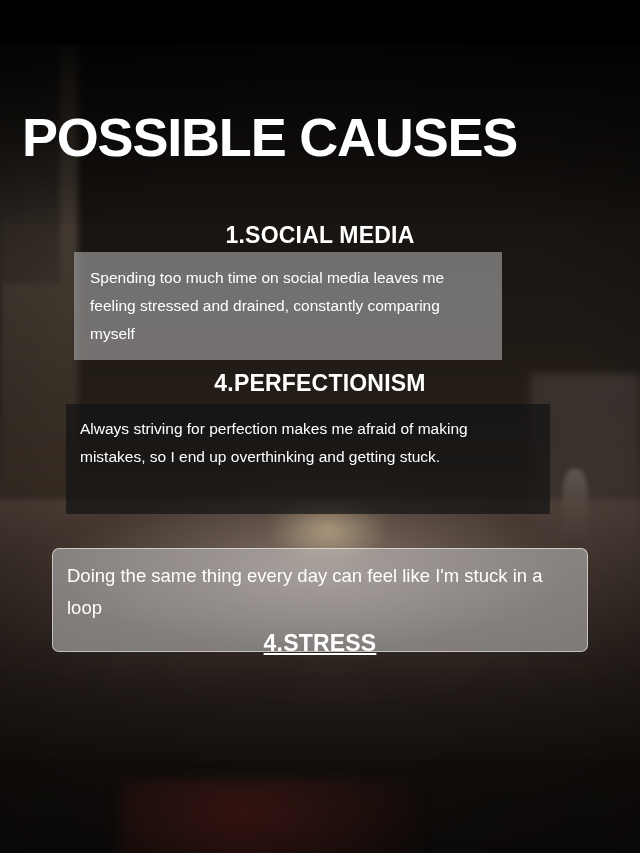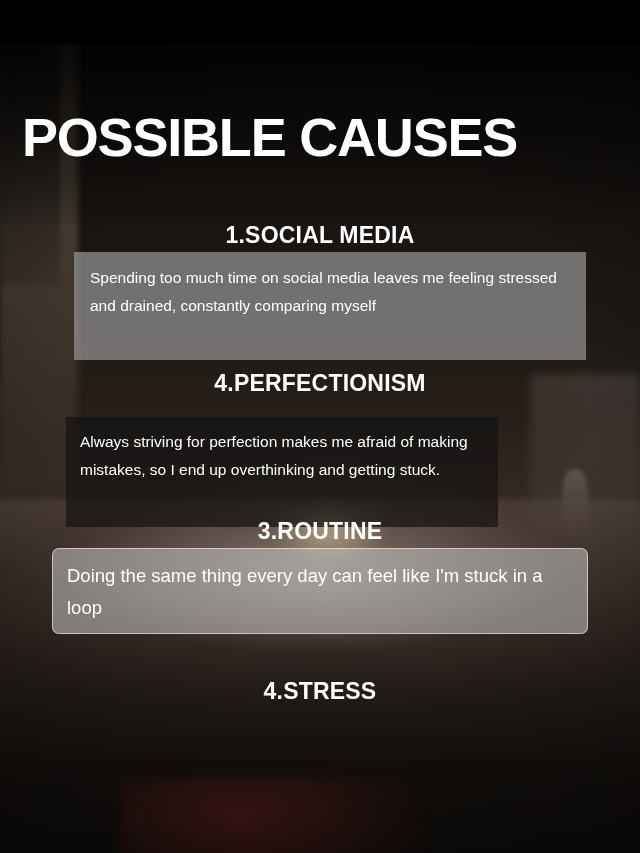--- a/index.html
+++ b/index.html
@@ -123,48 +123,48 @@
     position: absolute;
     box-sizing: border-box;
     font-size: 15.5px;
     line-height: 1.82;
     color: #ffffff;
   }
 
   
   .h1 { top: 178px; }
   .c1 {
-    left: 74px; top: 208px; width: 512px; height: 108px;
+    left: 74px; top: 208px; width: 428px; height: 108px;
     background: rgba(168,168,168,0.62);
     padding: 12px 16px 16px 16px;
     color: #ffffff;
   }
 
   
   .h2 { top: 326px; }
   .c2 {
-    left: 66px; top: 373px; width: 432px; height: 110px;
+    left: 66px; top: 360px; width: 484px; height: 110px;
     background: rgba(20,20,20,0.72);
     padding: 11px 16px 16px 14px;
   }
 
   
   .h3 { top: 474px; }
   .c3 {
-    left: 52px; top: 504px; width: 536px; height: 86px;
+    left: 52px; top: 504px; width: 536px; height: 104px;
     background: rgba(196,196,196,0.55);
     border: 1px solid rgba(255,255,255,0.55);
     border-radius: 7px;
     padding: 11px 18px 0 14px;
     font-size: 18.5px;
     line-height: 1.72;
   }
 
   
-  .h4 { top: 634px; }
+  .h4 { top: 586px; text-decoration: underline; }
   .c4 {
     left: 62px; top: 662px; width: 468px; height: 108px;
     background: rgba(14,14,14,0.55);
     padding: 12px 16px 0 12px;
   }
 </style>
 </head>
 <body>
 
 <div class="canvas">
@@ -184,19 +184,18 @@
   <div class="content">
 
     <h1 class="title">POSSIBLE CAUSES</h1>
 
     <div class="section-heading h1">1.SOCIAL MEDIA</div>
     <div class="card c1">Spending too much time on social media leaves me feeling stressed and drained, constantly comparing myself</div>
 
     <div class="section-heading h2">4.PERFECTIONISM</div>
     <div class="card c2">Always striving for perfection makes me afraid of making mistakes, so I end up overthinking and getting stuck.</div>
 
-    <div class="section-heading h3">3.ROUTINE</div>
     <div class="card c3">Doing the same thing every day can feel like I'm stuck in a loop</div>
 
     <div class="section-heading h4">4.STRESS</div>
 
   </div>
 </div>
 
 </body></html>

